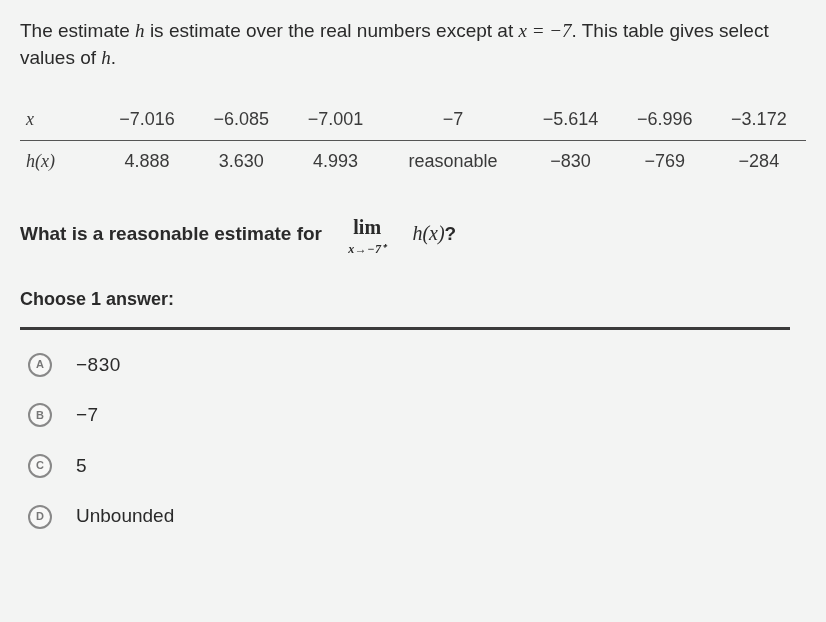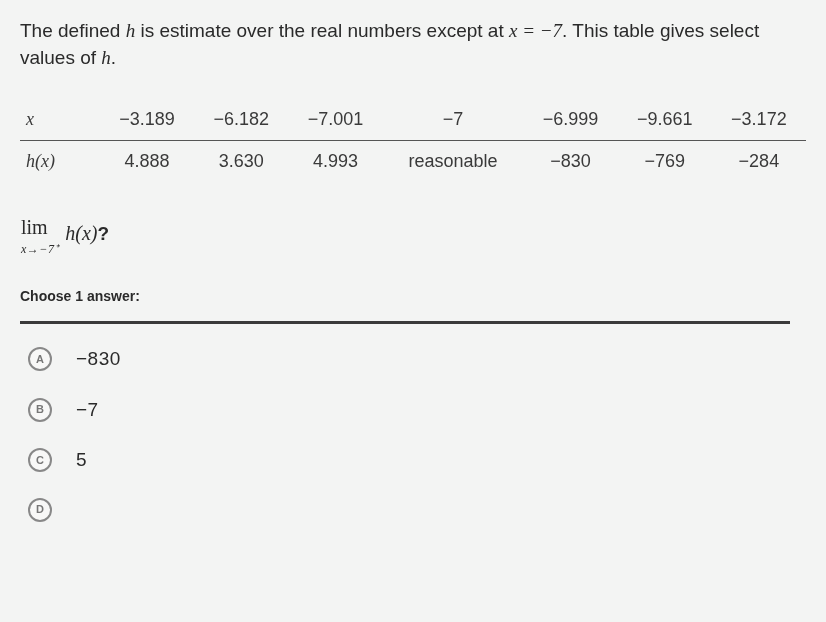--- a/index.html
+++ b/index.html
@@ -47,44 +47,44 @@
       border-bottom: 1px solid #555;
     }
     .question {
       font-weight: 700;
       margin-bottom: 30px;
       font-size: 19px;
     }
     .limit-expr {
       display: inline-block;
       vertical-align: middle;
-      text-align: left;
+      text-align: center;
       font-family: "Times New Roman", serif;
-      font-weight: 400;
+      font-weight: 700;
       position: relative;
-      margin: 0 1px;
+      margin: 0 21px;
     }
     .limit-top {
       font-size: 20px;
       display: block;
     }
     .limit-bot {
       font-size: 12px;
       display: block;
       letter-spacing: 0.5px;
     }
     .limit-func {
       font-family: "Times New Roman", serif;
       font-style: italic;
       font-size: 20px;
       font-weight: 400;
     }
     .choose {
       font-weight: 700;
-      font-size: 14px;
+      font-size: 18px;
       margin-bottom: 14px;
     }
     .answers-bar {
       height: 3px;
       background: linear-gradient(to right, #3a3a3a 0%, #3a3a3a 98%, transparent 98%);
       margin-bottom: 10px;
     }
     .answer-row {
       display: flex;
       align-items: center;
@@ -111,51 +111,52 @@
       color: #2a2a2a;
     }
     .minus {
       letter-spacing: 0.5px;
     }
   </style>
 </head>
 <body>
 
 <div class="intro">
-  <span>The defined </span><span class="math-var">h</span><span> is estimate over the real numbers except at </span><span class="math-var">x = −7</span><span>. This table gives select values of </span><span class="math-var">h</span><span>.</span>
+  <span>The estimate </span><span class="math-var">h</span><span> is estimate over the real numbers except at </span><span class="math-var">x = −7</span><span>. This table gives select values of </span><span class="math-var">h</span><span>.</span>
 </div>
 
 <div class="table-wrap">
   <table>
     <tbody>
         <tr class="top-row">
       <td class="row-label">x</td>
-      <td>−3.189</td>
-      <td>−6.182</td>
+      <td>−7.016</td>
+      <td>−6.085</td>
       <td>−7.001</td>
       <td>−7</td>
-      <td>−6.999</td>
-      <td>−9.661</td>
+      <td>−5.614</td>
+      <td>−6.996</td>
       <td>−3.172</td>
     </tr>
     <tr>
       <td class="row-label">h(x)</td>
       <td>4.888</td>
       <td>3.630</td>
       <td>4.993</td>
       <td>reasonable</td>
       <td>−830</td>
       <td>−769</td>
       <td>−284</td>
     </tr>
   </tbody>
     </table>
 </div>
 
 <div class="question">
+  <span>What is a reasonable estimate for </span>
   <span class="limit-expr">
     <span class="limit-top">lim</span>
     <span class="limit-bot math-var">x→−7⁺</span>
   </span>
   <span class="limit-func">h(x)</span><span>?</span>
 </div>
 
 <div class="choose">Choose 1 answer:</div>
 
 <div class="answers-bar"></div>
@@ -170,13 +171,14 @@
   <div class="answer-text minus">−7</div>
 </div>
 
 <div class="answer-row">
   <div class="radio-circle">C</div>
   <div class="answer-text">5</div>
 </div>
 
 <div class="answer-row">
   <div class="radio-circle">D</div>
+  <div class="answer-text">Unbounded</div>
 </div>
 
 </body></html>

